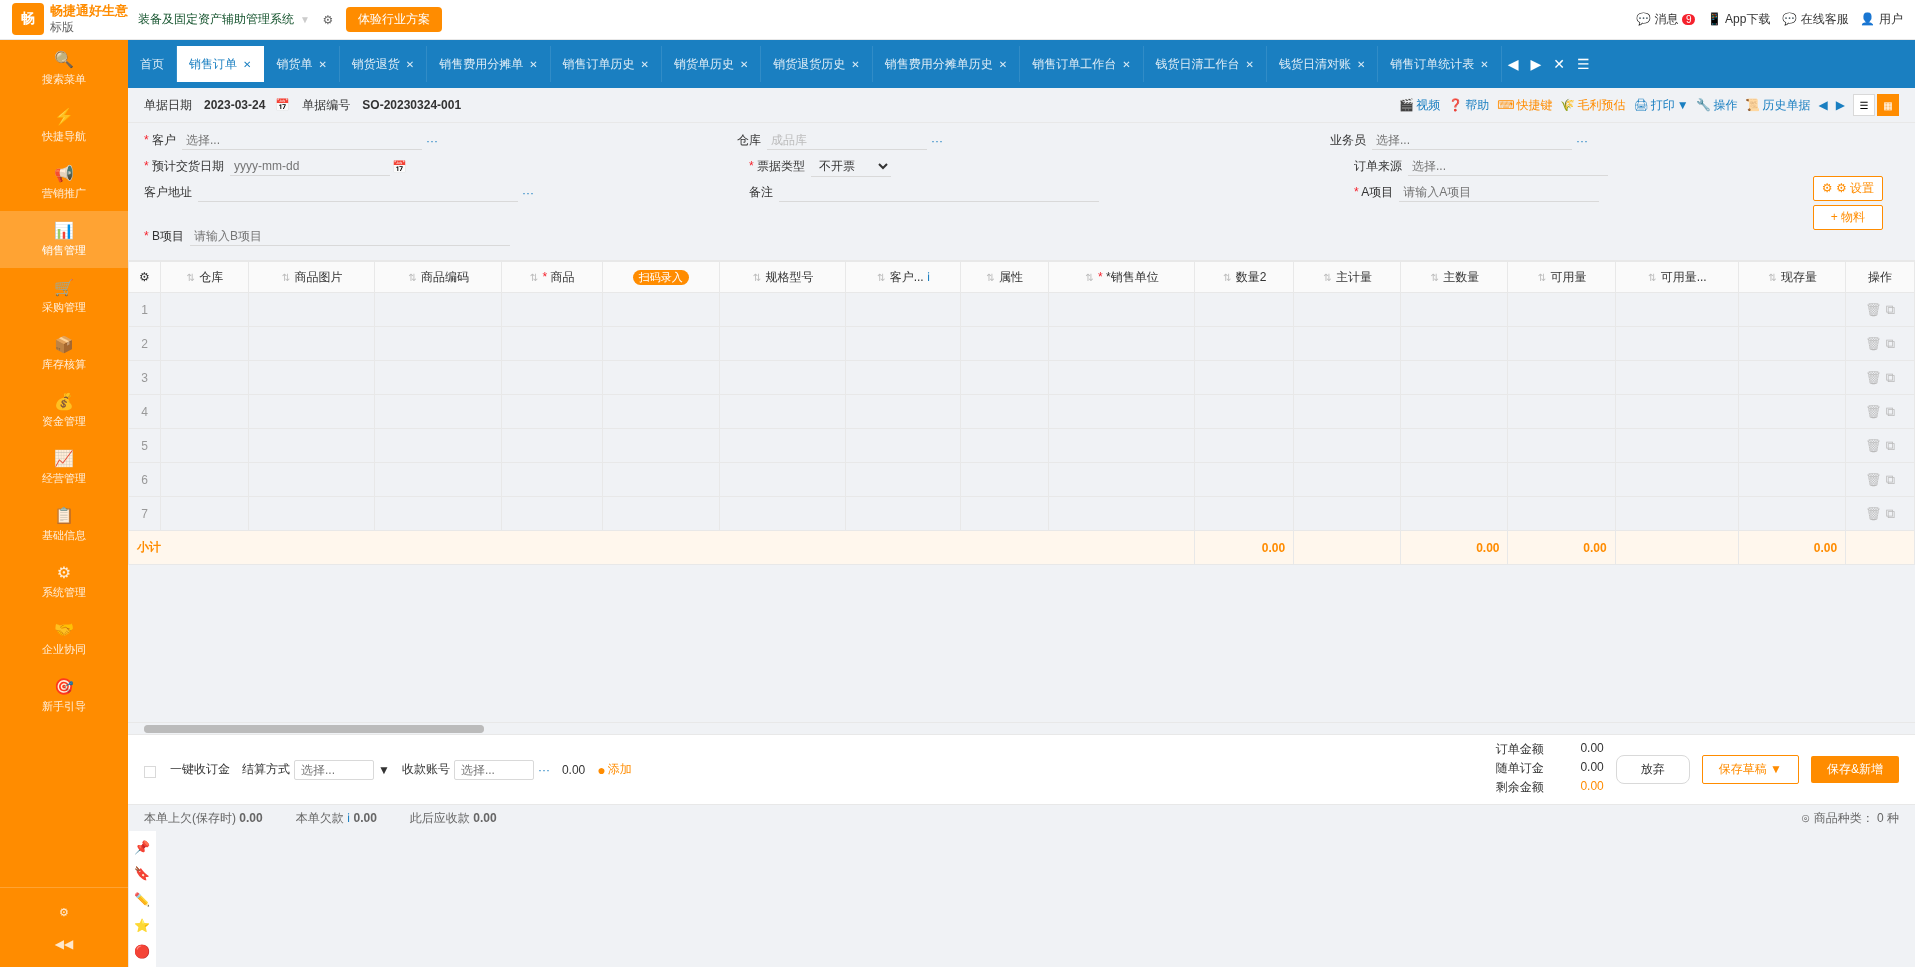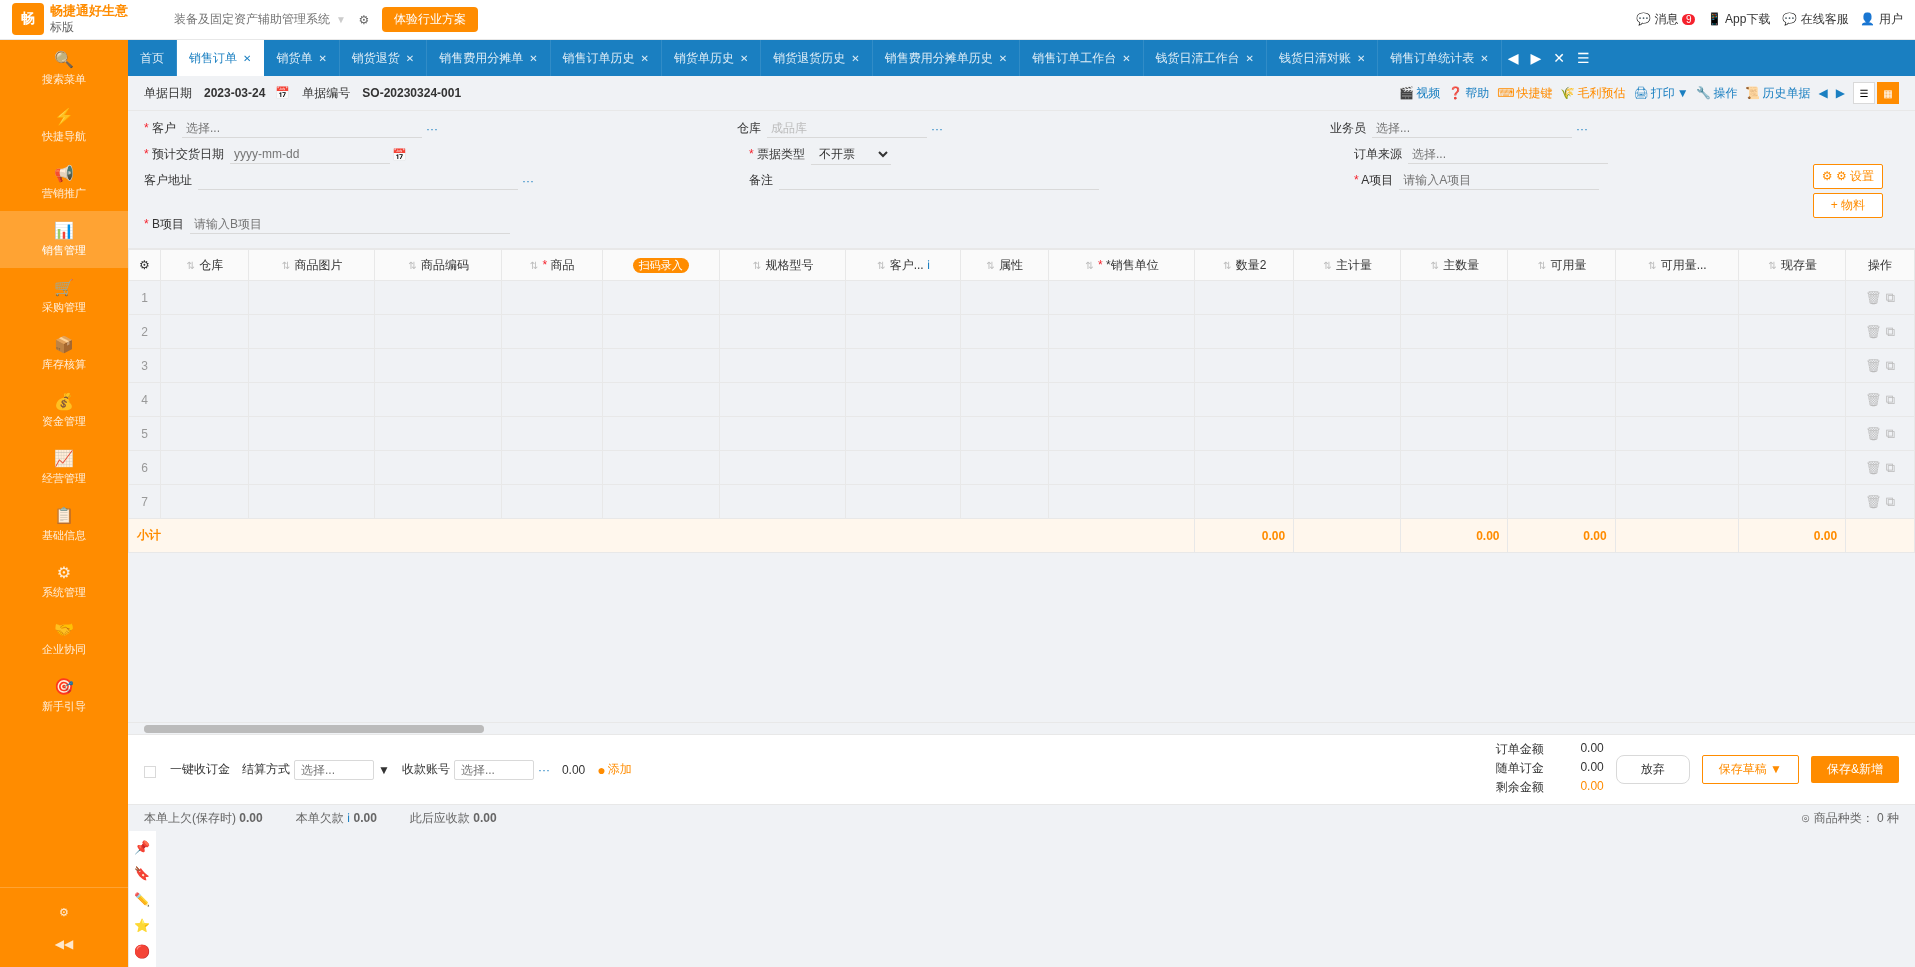--- a/index.html
+++ b/index.html
@@ -4,21 +4,21 @@
   <style>
     * { box-sizing: border-box; margin: 0; padding: 0; }
     body { font-family: 'Microsoft YaHei', Arial, sans-serif; font-size: 12px; background: #f0f2f5; color: #333; overflow: hidden; }
 
     
     .app-container { display: flex; flex-direction: column; height: 967px; width: 1915px; }
     .top-bar { height: 40px; background: #fff; border-bottom: 1px solid #e8e8e8; display: flex; align-items: center; padding: 0 12px; gap: 10px; flex-shrink: 0; }
     .main-area { display: flex; flex: 1; overflow: hidden; }
     .sidebar { width: 128px; background: #ff8c00; flex-shrink: 0; display: flex; flex-direction: column; }
     .content-area { flex: 1; display: flex; flex-direction: column; overflow: hidden; }
-    .tab-bar { height: 36px; background: #1a7fc1; display: flex; align-items: center; overflow: hidden; flex-shrink: 0; }
+    .tab-bar { height: 48px; background: #1a7fc1; display: flex; align-items: center; overflow: hidden; flex-shrink: 0; }
 
     
     .top-bar-brand { display: flex; align-items: center; gap: 6px; }
     .brand-logo { width: 32px; height: 32px; background: #ff8c00; border-radius: 4px; display: flex; align-items: center; justify-content: center; color: white; font-weight: bold; font-size: 14px; }
     .brand-text { font-size: 12px; color: #666; line-height: 1.3; }
     .brand-text strong { color: #ff8c00; font-size: 13px; }
     .top-bar-mid { flex: 1; display: flex; align-items: center; gap: 6px; }
     .top-bar-btn { background: #ff8c00; color: white; border: none; border-radius: 4px; padding: 4px 12px; font-size: 12px; cursor: pointer; }
     .settings-icon { width: 24px; height: 24px; display: flex; align-items: center; justify-content: center; cursor: pointer; color: #666; }
     .top-bar-right { display: flex; align-items: center; gap: 12px; font-size: 12px; color: #333; }
@@ -126,21 +126,21 @@
     <div class="top-bar-brand">
       <div class="brand-logo">
         <span>畅</span>
       </div>
       <div class="brand-text">
         <div><strong>畅捷通好生意</strong></div>
         <div>标版</div>
       </div>
     </div>
     <div class="top-bar-mid">
-      <span style="font-size:12px;color:#737373;margin-left:36px;">装备及固定资产辅助管理系统</span>
+      <span style="font-size:12px;color:#14532d;">装备及固定资产辅助管理系统</span>
       <span style="color:#ccc;font-size:10px;">▼</span>
       <div class="settings-icon">⚙</div>
       <button class="top-bar-btn">体验行业方案</button>
     </div>
     <div class="top-bar-right">
       <span>
         💬 <span>消息</span>
         <span class="badge-red">9</span>
       </span>
       <span>📱 <span>App下载</span></span>

